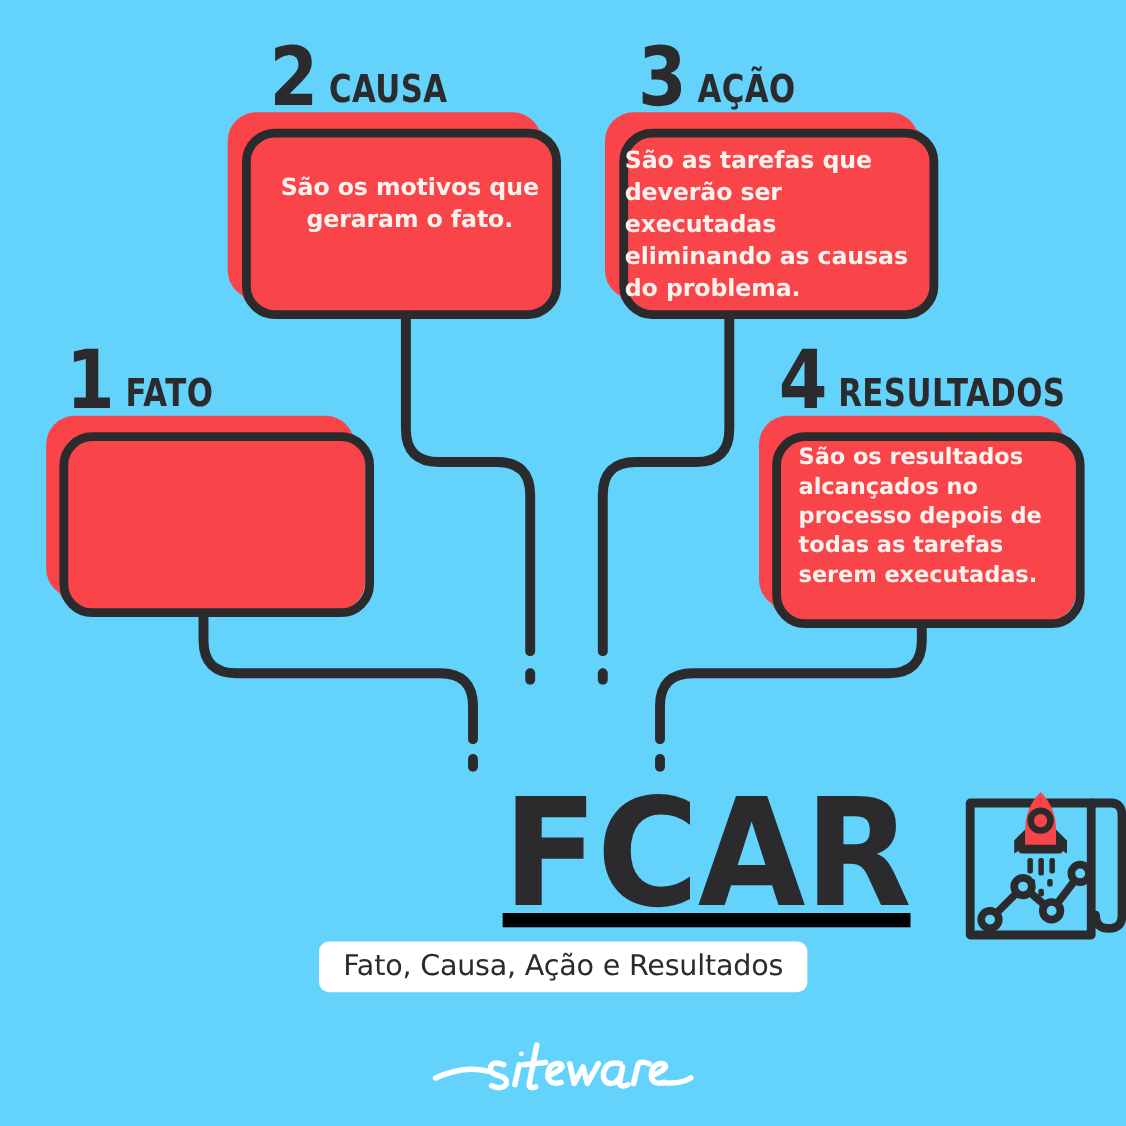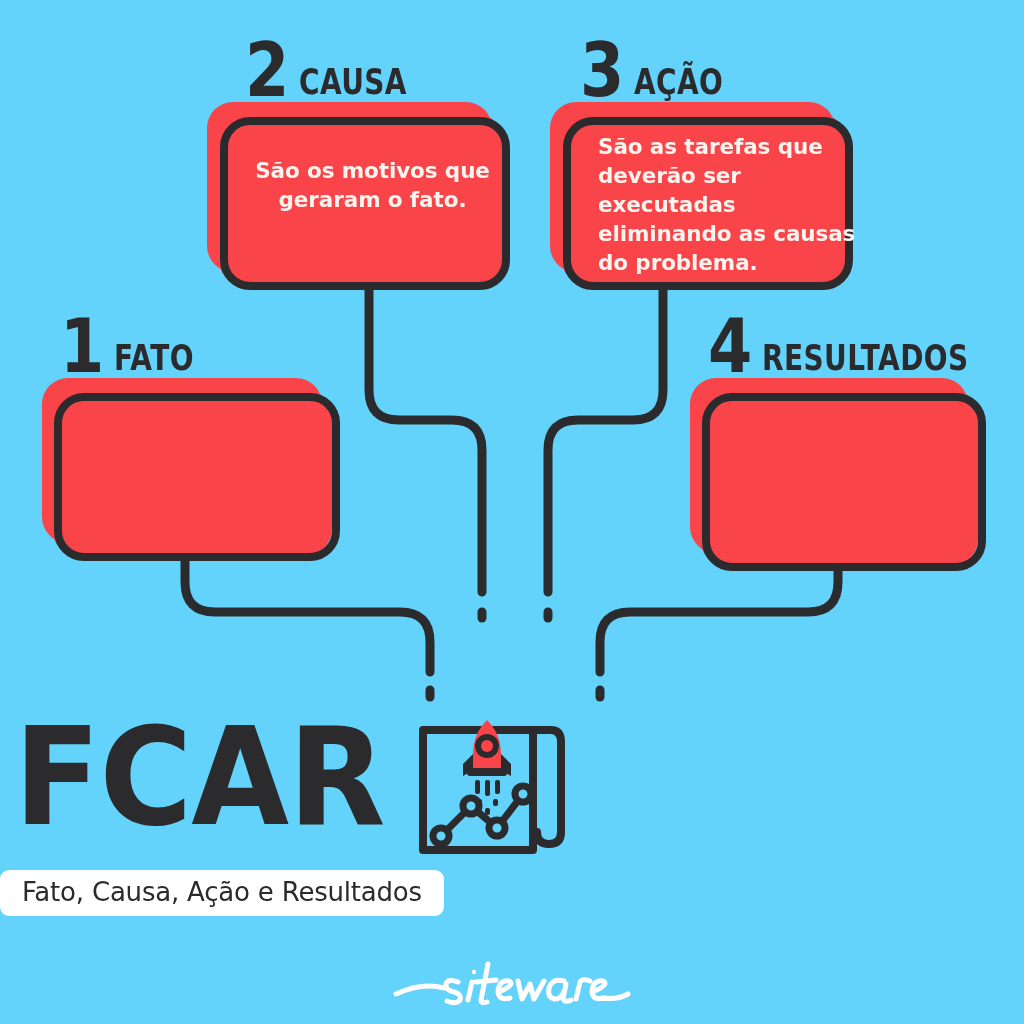--- a/index.html
+++ b/index.html
@@ -110,41 +110,41 @@
     position: absolute;
     left: 0;
     top: 700px;
     width: 1024px;
     z-index: 5;
     text-align: center;
   }
   #brand-row {
     display: flex;
     align-items: center;
-    justify-content: flex-start;
-    gap: 16px;
+    justify-content: flex-end;
+    gap: 32px;
+    text-decoration: underline;
   }
   #fcar-word {
     font-family: "DejaVu Sans", sans-serif;
     font-weight: bold;
     font-size: 136px;
     line-height: 0.92;
     color: #2b2b2e;
     letter-spacing: -1px;
     transform: scaleX(0.93);
     transform-origin: center;
   }
   #brand-icon {
     display: block;
     margin-top: 4px;
   }
   #subtitle-wrap {
-    margin-top: 14px;
     display: flex;
-    justify-content: flex-start;
+    justify-content: center;
   }
   #subtitle {
     background: #ffffff;
     color: #2b2b2e;
     border-radius: 9px;
     padding: 9px 22px 11px 22px;
     font-family: "DejaVu Sans", sans-serif;
     font-size: 26px;
     line-height: 1;
     letter-spacing: -0.2px;
@@ -200,34 +200,39 @@
   </div>
 
   <div class="card-block" style="left:548px; top:42px; width:305px; height:240px;">
     <div class="card-head" style="left:32px; top:0px;">
       <span class="card-num">3</span>
       <span class="card-title">AÇÃO</span>
     </div>
     <div class="card-shadow" style="left:2px; top:60px; width:285px; height:170px;"></div>
     <div class="card-fill" style="left:13px; top:72px; width:285px; height:170px;"></div>
     <div class="card-outline" style="left:15px; top:75px; width:290px; height:173px;"></div>
-    <div class="card-text" style="left:50px; top:90px; width:268px;">São as tarefas que
+    <div class="card-text" style="left:20px; top:90px; width:268px;">São as tarefas que
 deverão ser executadas
 eliminando as causas
 do problema.</div>
   </div>
 
   <div class="card-block" style="left:688px; top:318px; width:300px; height:250px;">
     <div class="card-head" style="left:20px; top:0px;">
       <span class="card-num">4</span>
       <span class="card-title">RESULTADOS</span>
     </div>
     <div class="card-shadow" style="left:2px; top:60px; width:278px; height:175px;"></div>
     <div class="card-fill" style="left:12px; top:72px; width:278px; height:175px;"></div>
     <div class="card-outline" style="left:14px; top:75px; width:284px; height:178px;"></div>
+    <div class="card-text" style="left:38px; top:84px; width:258px; font-size:20.5px; line-height:1.3;">São os resultados
+alcançados no
+processo depois de
+todas as tarefas
+serem executadas.</div>
   </div>
 
   <div id="brand">
 
     <div id="brand-row">
       <div id="fcar-word">FCAR</div>
 
       <svg id="brand-icon" width="150" height="152" viewBox="0 0 150 152" aria-hidden="true">
         <g fill="none" stroke="#2b2b2e" stroke-width="8" stroke-linecap="round" stroke-linejoin="round">
 

